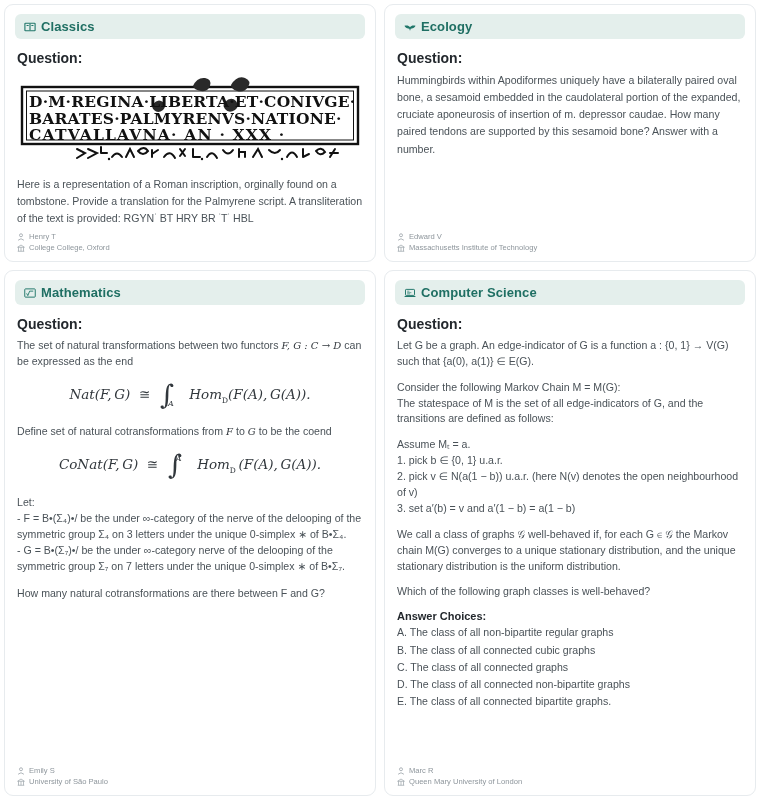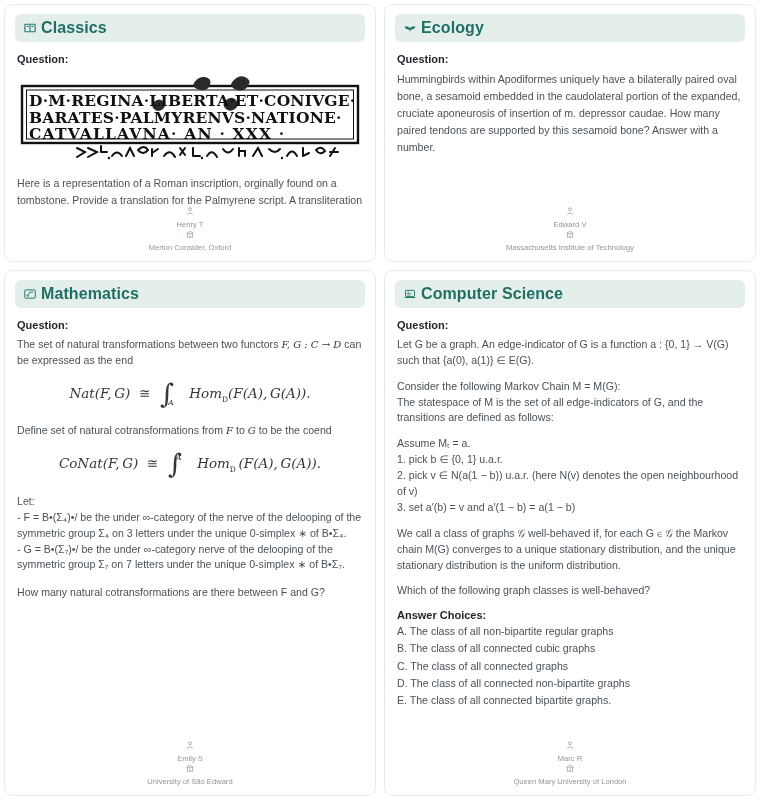--- a/index.html
+++ b/index.html
@@ -47,33 +47,33 @@
     display: inline-flex;
     align-items: center;
     justify-content: center;
     width: 12px;
     height: 12px;
     color: #21776a;
     flex: 0 0 auto;
   }
   .card-header .hdr-icon svg { display: block; }
   .card-title {
-    font-size: 16px;
+    font-size: 13px;
     font-weight: bold;
     color: #1f6f63;
     letter-spacing: 0.1px;
     line-height: 1;
   }
   .card-body {
     flex: 1 1 auto;
     padding: 10px 2px 0 2px;
     overflow: hidden;
   }
   .q-label {
-    font-size: 11px;
+    font-size: 14px;
     font-weight: bold;
     color: #23282d;
     margin: 0 0 4px 0;
     line-height: 1.35;
   }
   .q-text {
     font-size: 10.6px;
     line-height: 1.62;
     color: #4a5258;
     margin: 0;
@@ -160,21 +160,20 @@
     flex: 0 0 auto;
     padding: 0 2px 0 2px;
   }
   .meta-row {
     display: flex;
     align-items: center;
     gap: 4px;
     font-size: 7.6px;
     color: #8e969c;
     line-height: 1.45;
-    flex-direction: column;
   }
   .meta-row .m-icon {
     width: 8px;
     height: 8px;
     display: inline-flex;
     align-items: center;
     justify-content: center;
     color: #9aa2a8;
     flex: 0 0 auto;
   }
@@ -261,21 +260,21 @@
         <span>Henry T</span>
       </div>
       <div class="meta-row">
         <span class="m-icon">
           <svg viewBox="0 0 16 16" width="8" height="8" fill="none" stroke="currentColor" stroke-width="1.4">
             <path d="M1.5 14.5 h13"></path>
               <path d="M3 14.5 v-8 M8 14.5 v-8 M13 14.5 v-8"></path>
               <path d="M1.2 6.5 L8 2 l6.8 4.5 z"></path>
           </svg>
         </span>
-        <span>Merton Consider, Oxford</span>
+        <span>College College, Oxford</span>
       </div>
     </div>
   </div>
 
   <div class="card">
     <div class="card-header">
       <span class="hdr-icon">
         <svg viewBox="0 0 16 16" width="12" height="12" fill="currentColor">
           <path d="M8 10.5 C4.5 10.5 1.5 9 0.6 6.4 C3.6 5.2 6.6 6 8 8.2 C9.4 6 12.4 5.2 15.4 6.4 C14.5 9 11.5 10.5 8 10.5 z"></path>
           <path d="M7.4 10 h1.2 v2.4 h-1.2 z"></path>
@@ -367,21 +366,21 @@
         <span>Emily S</span>
       </div>
       <div class="meta-row">
         <span class="m-icon">
           <svg viewBox="0 0 16 16" width="8" height="8" fill="none" stroke="currentColor" stroke-width="1.4">
             <path d="M1.5 14.5 h13"></path>
               <path d="M3 14.5 v-8 M8 14.5 v-8 M13 14.5 v-8"></path>
               <path d="M1.2 6.5 L8 2 l6.8 4.5 z"></path>
           </svg>
         </span>
-        <span>University of São Edward</span>
+        <span>University of São Paulo</span>
       </div>
     </div>
   </div>
 
   <div class="card">
     <div class="card-header">
       <span class="hdr-icon">
         <svg viewBox="0 0 16 16" width="12" height="12" fill="none" stroke="currentColor" stroke-width="1.3">
           <rect x="2" y="3.2" width="12" height="8" rx="0.9"></rect>
           <path d="M0.8 12.6 h14.4" stroke-width="1.5"></path>

